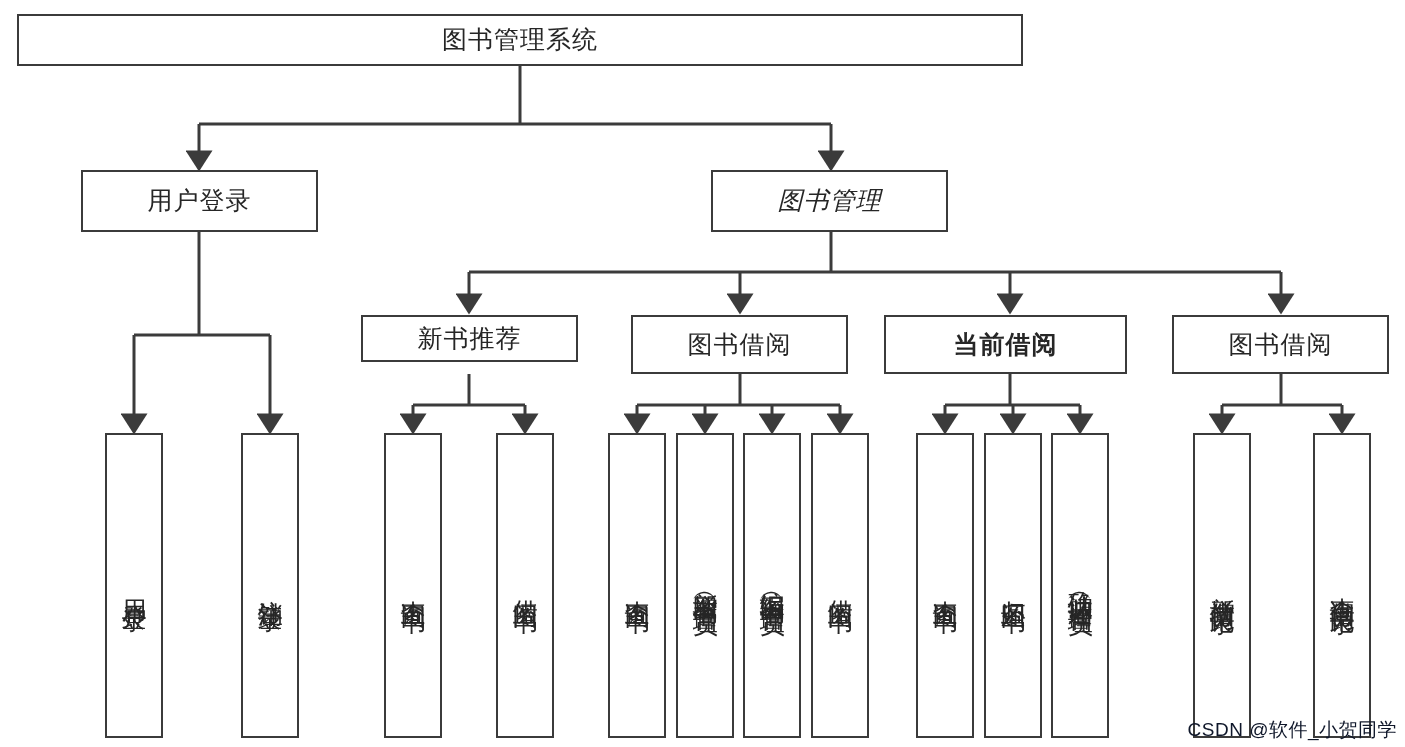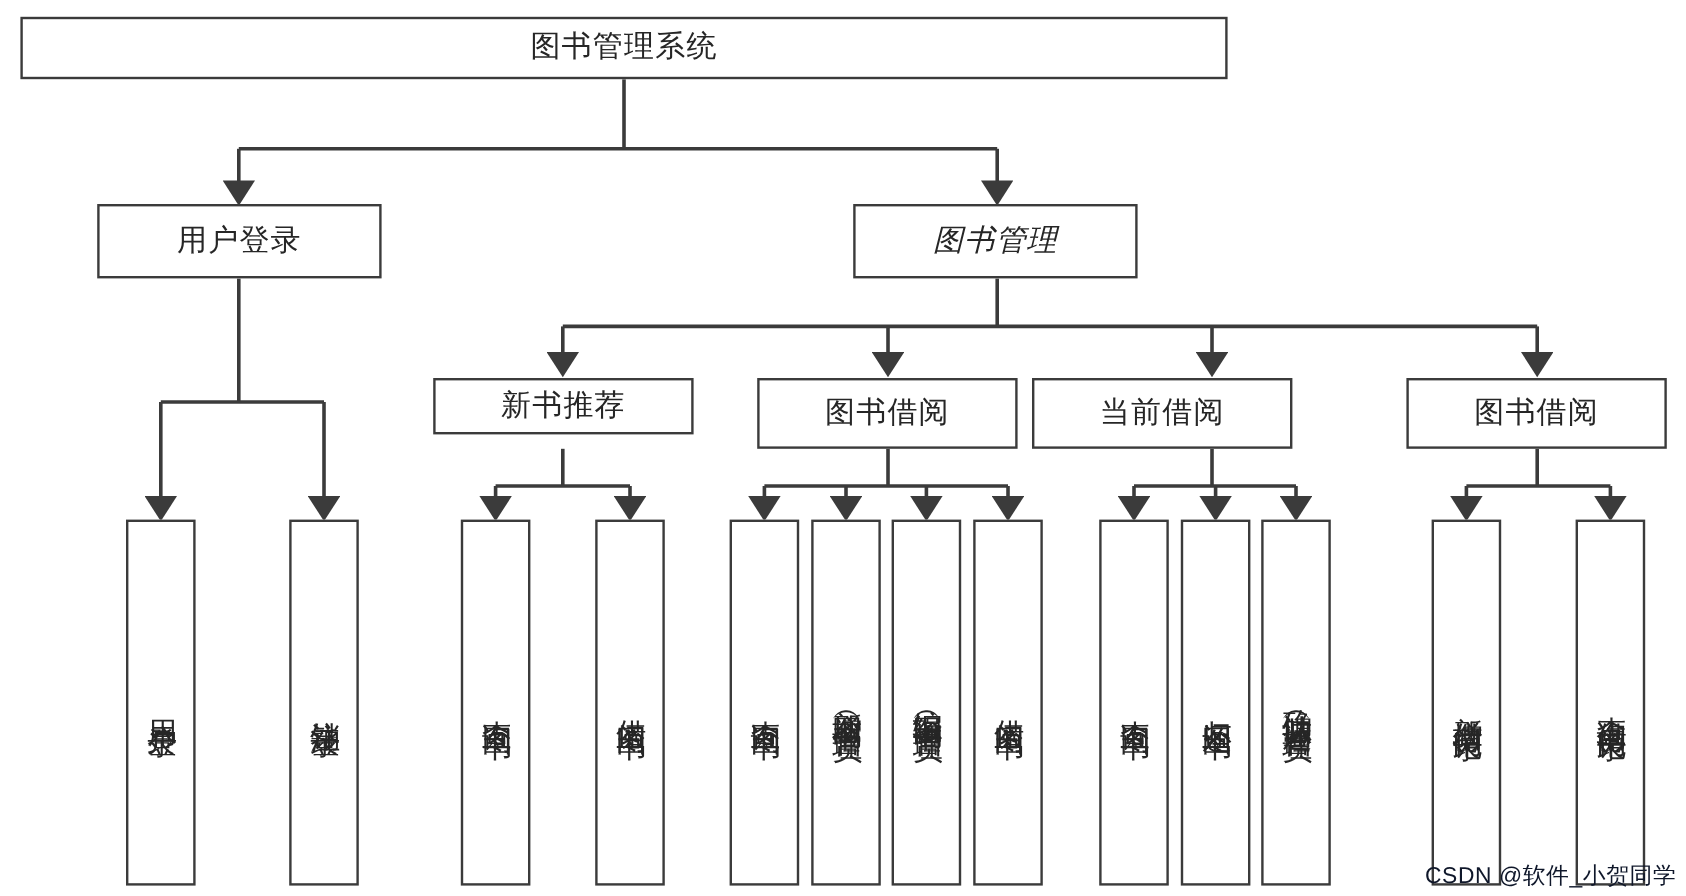--- a/index.html
+++ b/index.html
@@ -117,21 +117,21 @@
   <div class="node node-h" style="left:711px;top:170px;width:237px;height:62px;font-style:italic;">
     <span>图书管理</span>
   </div>
 
   <div class="node node-h" style="left:361px;top:315px;width:217px;height:47px;">
     <span>新书推荐</span>
   </div>
   <div class="node node-h" style="left:631px;top:315px;width:217px;height:59px;">
     <span>图书借阅</span>
   </div>
-  <div class="node node-h" style="left:860px;top:315px;width:217px;height:59px;">
+  <div class="node node-h" style="left:884px;top:315px;width:243px;height:59px;font-weight:bold;">
     <span>当前借阅</span>
   </div>
   <div class="node node-h" style="left:1172px;top:315px;width:217px;height:59px;">
     <span>图书借阅</span>
   </div>
 
   <div class="node node-v" style="left:105px;top:433px;width:58px;height:305px;">
     <span class="vtext">用户登录</span>
   </div>
   <div class="node node-v" style="left:241px;top:433px;width:58px;height:305px;">

